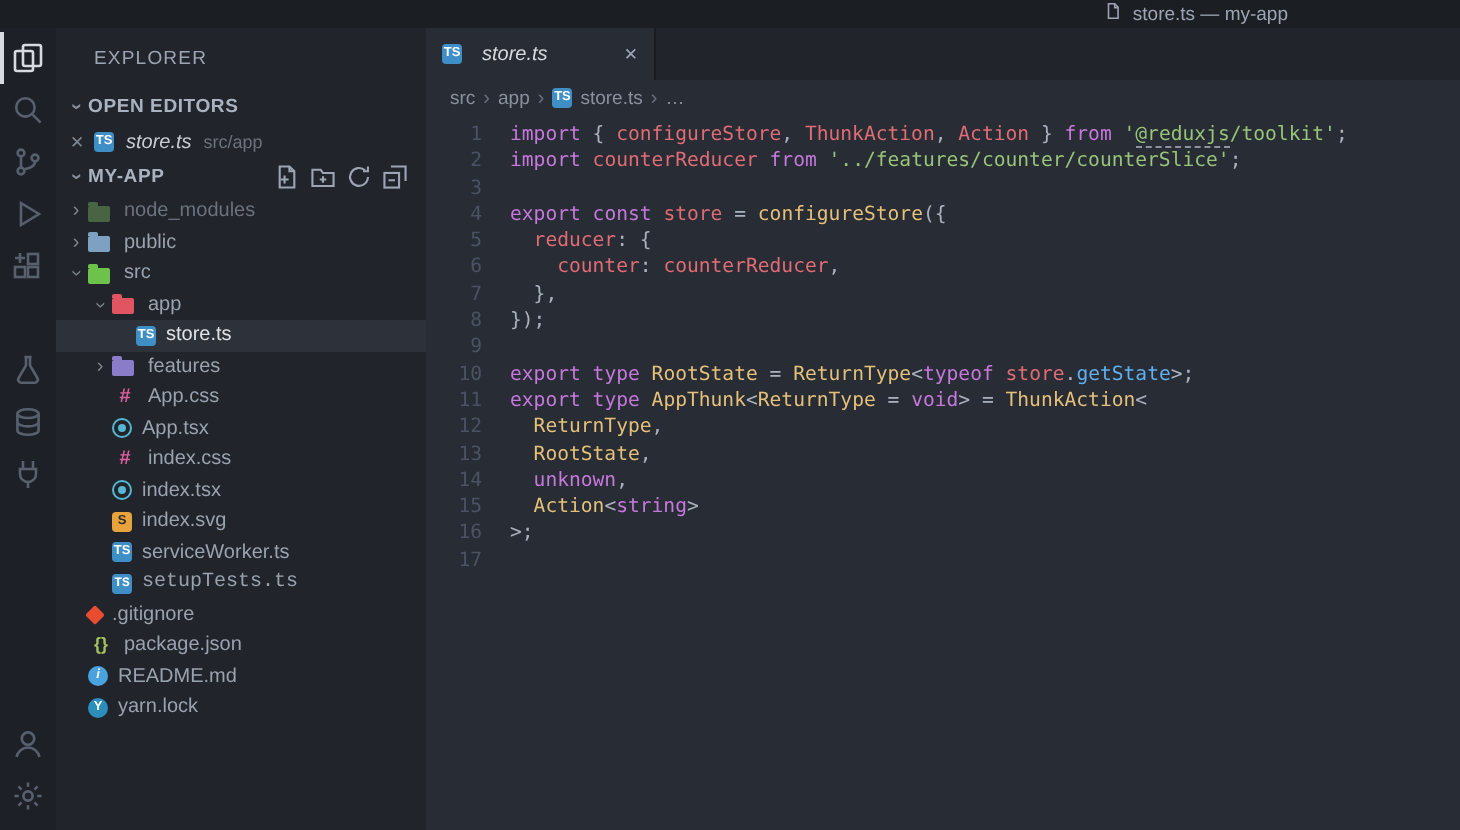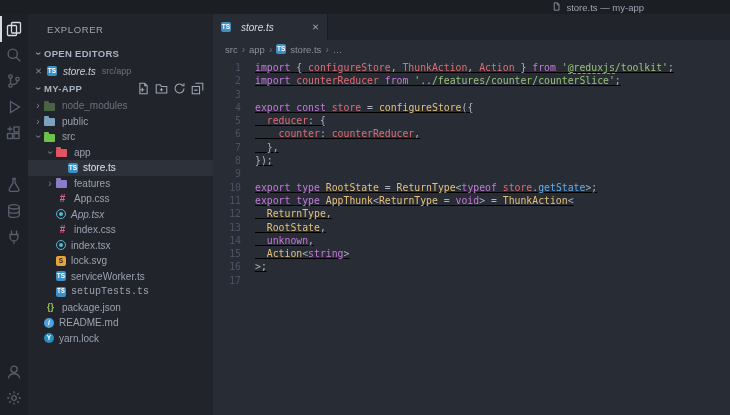--- a/index.html
+++ b/index.html
@@ -78,21 +78,21 @@
   .breadcrumbs{height:18px;display:flex;align-items:center;padding-left:12px;font-size:9.5px;
     color:#8a919d;gap:4px;flex:none;}
   .bc-sep{color:#6b717d;font-size:10px;}
   .bc-item{display:flex;align-items:center;gap:4px;cursor:pointer;}
   .bc-item .fi{margin-right:0;width:10px;height:10px;}
 
   .code{flex:1;font-family:"DejaVu Sans Mono",monospace;font-size:9.8px;line-height:13.3px;
     padding-top:3px;white-space:pre;overflow:hidden;cursor:text;}
   .code-line{display:flex;}
   .ln{width:28px;text-align:right;color:#4b5263;flex:none;margin-right:14px;user-select:none;}
-  .lc{flex:1;text-decoration:underline;}
+  .lc{flex:1;}
   .tok-stru{border-bottom:1px dashed #8d939e;}
 </style>
 </head>
 <body>
 
 <div class="window">
 
   <div class="titlebar">
     <div class="title-group">
       <span><svg viewBox="0 0 16 16" fill="none" stroke-width="1.4">
@@ -242,49 +242,54 @@
           <div class="tree-row" style="padding-left: 16px;">
             <span class="tchev">›</span>
             <span class="fi fi-folder" style="--c: #8a7cc8;"></span>
             <span class="tlabel">features</span>
           </div>
           <div class="tree-row" style="padding-left: 16px;">
             <span class="tchev"></span>
             <span class="fi fi-css" style="--c: #e05fa0;">#</span>
             <span class="tlabel">App.css</span>
           </div>
-          <div class="tree-row" style="padding-left: 16px; font-style: italic;">
+          <div class="tree-row" style="padding-left: 16px;">
             <span class="tchev"></span>
             <span class="fi fi-react" style="--c: #55b7d4;"></span>
             <span class="tlabel">App.tsx</span>
           </div>
           <div class="tree-row" style="padding-left: 16px;">
             <span class="tchev"></span>
             <span class="fi fi-css" style="--c: #e05fa0;">#</span>
             <span class="tlabel">index.css</span>
           </div>
           <div class="tree-row" style="padding-left: 16px;">
             <span class="tchev"></span>
             <span class="fi fi-react" style="--c: #55b7d4;"></span>
             <span class="tlabel">index.tsx</span>
           </div>
           <div class="tree-row" style="padding-left: 16px;">
             <span class="tchev"></span>
             <span class="fi fi-svg" style="--c: #e8a33d;">S</span>
-            <span class="tlabel">lock.svg</span>
+            <span class="tlabel">index.svg</span>
           </div>
           <div class="tree-row" style="padding-left: 16px;">
             <span class="tchev"></span>
             <span class="fi fi-ts" style="--c: #3d8fc6;">TS</span>
             <span class="tlabel">serviceWorker.ts</span>
           </div>
           <div class="tree-row" style="padding-left: 16px; font-family: Liberation Mono, monospace;">
             <span class="tchev"></span>
             <span class="fi fi-ts" style="--c: #3d8fc6;">TS</span>
             <span class="tlabel">setupTests.ts</span>
+          </div>
+          <div class="tree-row" style="padding-left: 4px;">
+            <span class="tchev"></span>
+            <span class="fi fi-git" style="--c: #e84d31;"></span>
+            <span class="tlabel">.gitignore</span>
           </div>
           <div class="tree-row" style="padding-left: 4px;">
             <span class="tchev"></span>
             <span class="fi fi-json" style="--c: #a5c25c;">{}</span>
             <span class="tlabel">package.json</span>
           </div>
           <div class="tree-row" style="padding-left: 4px;">
             <span class="tchev"></span>
             <span class="fi fi-readme" style="--c: #4aa3df;">i</span>
             <span class="tlabel">README.md</span>

